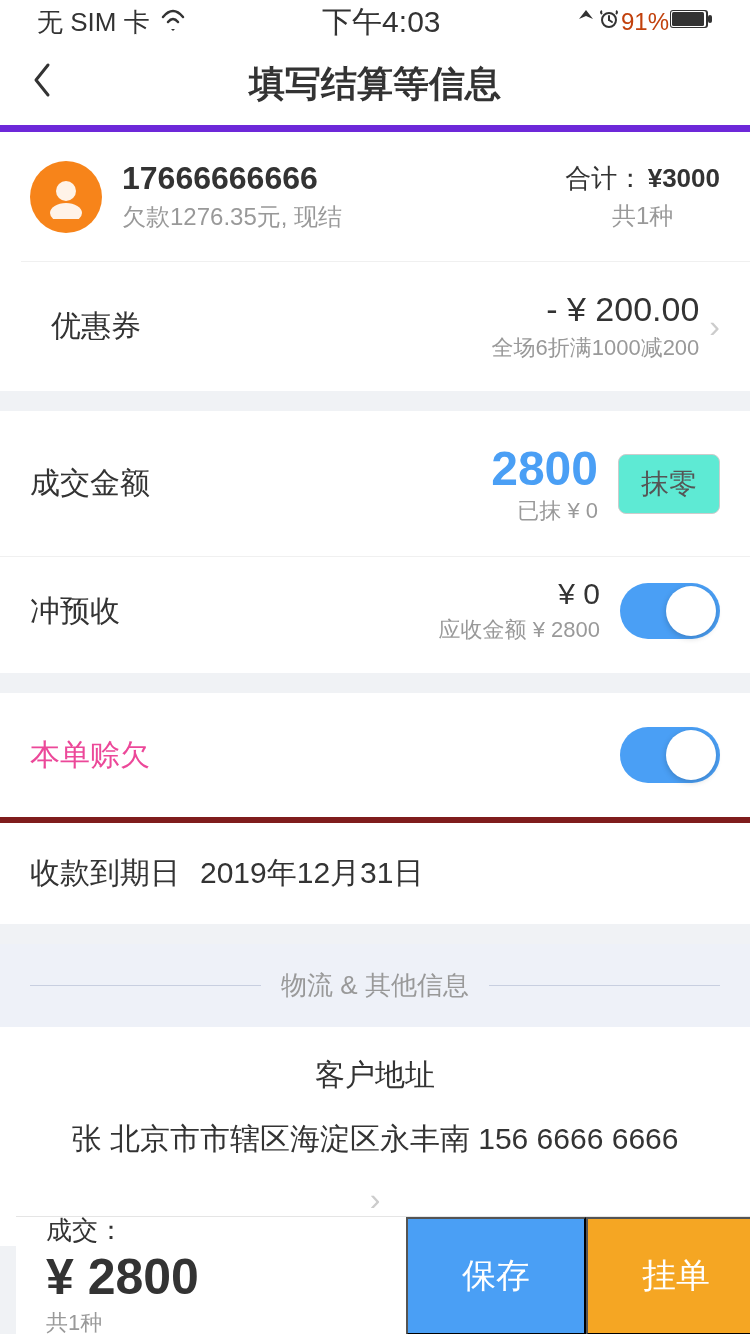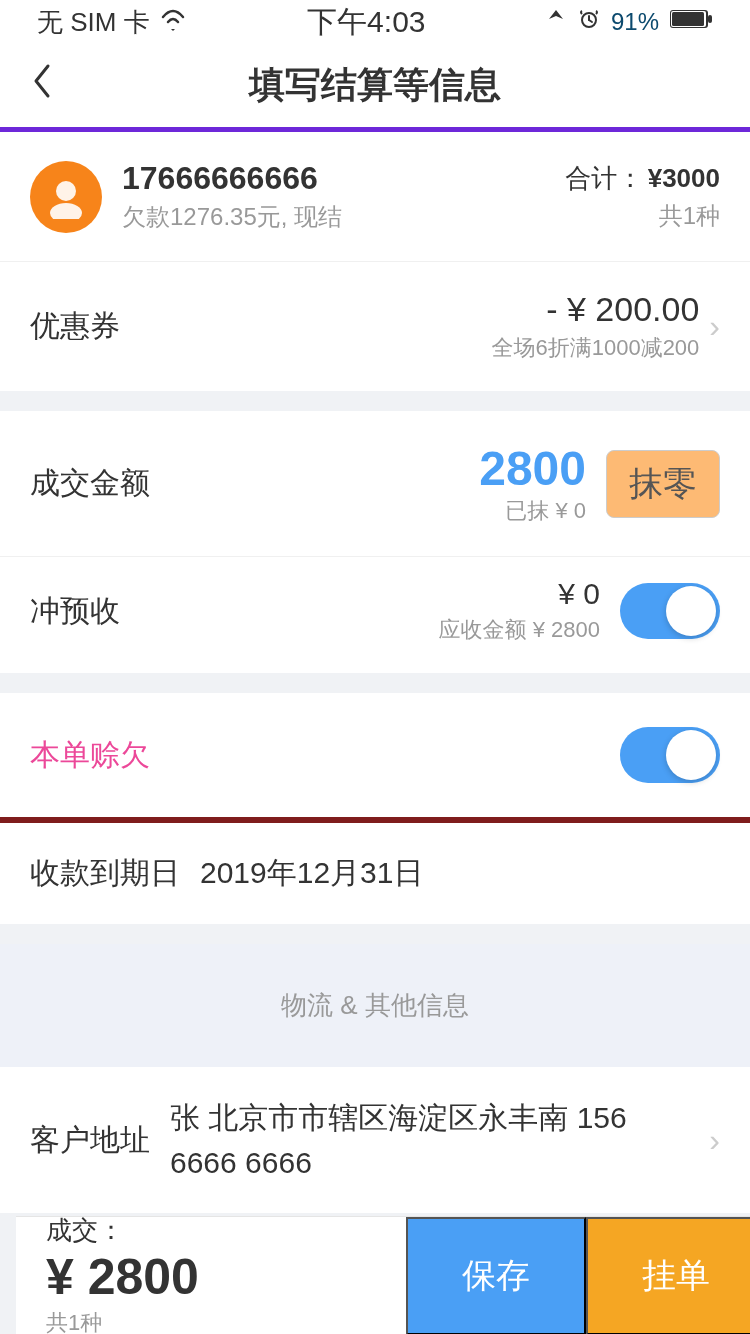--- a/index.html
+++ b/index.html
@@ -32,35 +32,35 @@
       color: #333;
     }
     .status-center {
       font-size: 30px;
       font-weight: 500;
       color: #333;
     }
     .status-right {
       display: flex;
       align-items: center;
-      gap: 10px;
+      gap: 0;
       font-size: 24px;
-      color: #0c4a6e;
+      color: #c2410c;
     }
 
     
     .nav-bar {
       width: 750px;
       height: 88px;
       background: #fff;
       display: flex;
       align-items: center;
       justify-content: center;
       position: relative;
-      border-bottom: 5px solid #6d28d9;
+      border-bottom: 7px solid #6d28d9;
     }
     .nav-back {
       position: absolute;
       left: 30px;
       font-size: 36px;
       color: #333;
       cursor: pointer;
     }
     .nav-title {
       font-size: 36px;
@@ -108,21 +108,21 @@
       font-size: 32px;
       font-weight: 600;
       color: #333;
     }
     .customer-sub {
       font-size: 24px;
       color: #999;
       margin-top: 4px;
     }
     .customer-right {
-      text-align: right;
+      text-align: center;
     }
     .total-label {
       font-size: 26px;
       color: #333;
     }
     .total-amount {
       font-size: 26px;
       font-weight: 600;
       color: #333;
     }
@@ -133,20 +133,21 @@
     }
 
     
     .row-item {
       display: flex;
       align-items: center;
       justify-content: space-between;
       padding: 28px 30px;
       background: #fff;
       border-top: 1px solid #f0f0f0;
+      margin-left: 21px;
     }
     .row-label {
       font-size: 30px;
       color: #333;
     }
     .row-right {
       display: flex;
       align-items: center;
       gap: 10px;
     }
@@ -192,23 +193,23 @@
     .deal-sub {
       font-size: 22px;
       color: #999;
       text-align: right;
       margin-top: 0;
     }
     .round-btn {
       border: 1.5px solid #ccc;
       border-radius: 8px;
       padding: 10px 22px;
-      font-size: 34px;
+      font-size: 28px;
       color: #555;
-      background: #fdba74;
+      background: #5eead4;
       cursor: pointer;
     }
     .deal-amount-wrapper {
       text-align: right;
     }
 
     
     .prepay-row {
       display: flex;
       align-items: center;
@@ -292,39 +293,39 @@
     }
 
     
     .logistics-header {
       display: flex;
       align-items: center;
       justify-content: center;
       padding: 24px 30px;
       background: #eef1f8;
       gap: 20px;
-      flex-direction: column;
     }
     .logistics-line {
       flex: 1;
       height: 1px;
       background: #c8cfe0;
     }
     .logistics-title {
       font-size: 26px;
       color: #999;
     }
 
     
     .address-row {
       display: flex;
       align-items: center;
       padding: 28px 30px;
       background: #fff;
       gap: 20px;
+      flex-direction: column;
     }
     .address-label {
       font-size: 30px;
       color: #333;
       flex-shrink: 0;
     }
     .address-value {
       font-size: 30px;
       color: #333;
       flex: 1;

